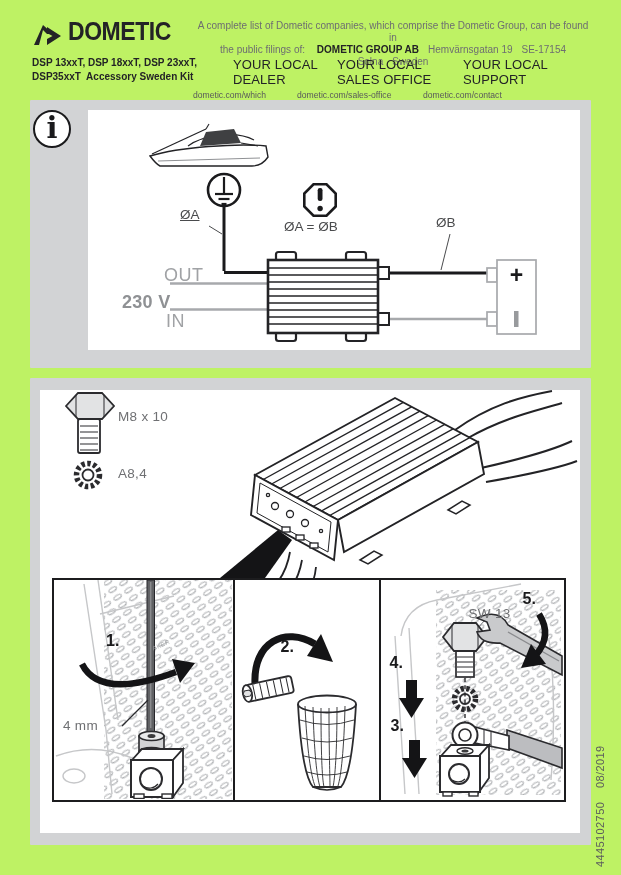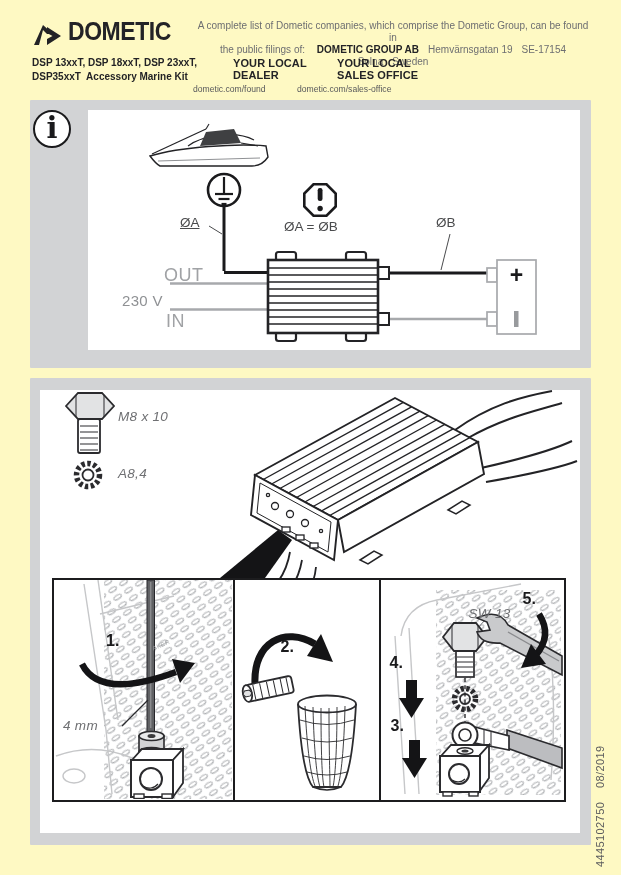--- a/index.html
+++ b/index.html
@@ -1,55 +1,55 @@
 <!DOCTYPE html>
 <html><head>
 <meta charset="utf-8">
 <style>
   * { margin:0; padding:0; box-sizing:border-box; }
   html,body { background:#ffffff; }
-  .page { position:relative; width:621px; height:875px; background:#fef9c3; overflow:hidden;
+  .page { position:relative; width:621px; height:875px; background:#bef264; overflow:hidden;
           font-family:"Liberation Sans", sans-serif; color:#232326; }
   .abs { position:absolute; }
 
   
   .logo-mark { left:32px; top:22px; width:32px; height:26px; }
   .logo-text { left:68px; top:17px; font-size:25px; font-weight:900; letter-spacing:-0.5px;
                color:#232326; transform:scaleX(0.92); transform-origin:left center; }
   .note { left:193px; top:20px; width:400px; font-size:10px; line-height:12px; color:#6d6e71;text-align:center; }
   .note b { color:#232326; font-weight:bold;margin-left:9px; }
   .note .gap { margin-left:9px; }
   .title { left:32px; top:56px; font-size:10px; font-weight:bold; line-height:13.5px; color:#232326; }
   .title span { display:block; white-space:pre; }
   .contact { top:57px; width:140px; }
   .contact.c1 { left:193px; } .contact.c2 { left:297px; } .contact.c3 { left:423px; }
-  .contact .lbl { font-size:11px; font-weight:bold; color:#232326; letter-spacing:0.1px;padding-left:40px; }
+  .contact .lbl { font-size:13px; font-weight:normal; color:#232326; letter-spacing:0.1px;padding-left:40px; }
   .contact .url { font-size:8.6px; color:#58595b; margin-top:3px; }
 
   
   .panel { background:#d2d3d5; border-radius:1px; }
   .panel1 { left:30px; top:100px; width:561px; height:268px; }
   .panel2 { left:30px; top:378px; width:561px; height:467px; }
   .inner { position:absolute; background:#fff; }
   .p1-inner { left:58px; top:10px; width:492px; height:240px; }
   .p2-inner { left:10px; top:12px; width:540px; height:443px; }
 
   .info-badge { position:absolute; left:3px; top:10px; width:38px; height:38px; border:2.6px solid #1a1a1c;
                 border-radius:50%; background:#fff; display:flex; align-items:center; justify-content:center; }
   .info-badge span { font-family:"DejaVu Serif", serif; font-weight:900; font-size:29px; line-height:1;
                      color:#1a1a1c; transform:translateY(-1px); }
 
   
   .dlabel { position:absolute; font-size:13.5px; color:#4a4b4d; }
   .glabel { position:absolute; font-size:18px; color:#a0a2a5; letter-spacing:0.5px; }
-  .v230   { position:absolute; font-size:15px; font-weight:normal; color:#8f9194; letter-spacing:0.3px; }
+  .v230   { position:absolute; font-size:18px; font-weight:bold; color:#8f9194; letter-spacing:0.3px; }
   .bplus  { position:absolute; font-size:23px; font-weight:900; color:#1a1a1c; text-align:center; }
 
   
-  .klabel { position:absolute; font-size:13.5px; color:#6f7073; letter-spacing:0.3px;font-style:italic; }
+  .klabel { position:absolute; font-size:13.5px; color:#6f7073; letter-spacing:0.3px; }
   .step   { position:absolute; font-size:16px; font-weight:900; color:#1a1a1c; }
   .tiny   { position:absolute; font-size:6px; color:#9fa1a4; letter-spacing:0.5px; transform:rotate(-24deg); }
 
   
   .sbox { position:absolute; top:188px; height:224px; border:2.5px solid #1c1c1e; background:#fff; }
   .sbox1 { left:12px;  width:183px; }
   .sbox2 { left:192.5px; width:148.5px; }
   .sbox3 { left:338.5px; width:187.5px; }
   .sbox svg { position:absolute; left:0; top:0; }
 
@@ -73,30 +73,34 @@
 
   <div class="abs note">
     <div>A complete list of Dometic companies, which comprise the Dometic Group, can be found in</div>
     <div>
       <span>the public filings of: </span><b>DOMETIC GROUP AB</b><span class="gap">Hemvärnsgatan 19</span><span class="gap">SE-17154 Solna</span><span class="gap">Sweden</span>
     </div>
   </div>
 
   <div class="abs title">
     <span>DSP 13xxT, DSP 18xxT, DSP 23xxT,</span>
-    <span>DSP35xxT  Accessory Marine Kit</span>
+    <span>DSP35xxT  Accessory Sweden Kit</span>
   </div>
 
   <div class="abs contact c1">
     <div class="lbl">YOUR LOCAL DEALER</div>
-    <div class="url">dometic.com/found</div>
+    <div class="url">dometic.com/which</div>
   </div>
   <div class="abs contact c2">
     <div class="lbl">YOUR LOCAL SALES OFFICE</div>
     <div class="url">dometic.com/sales-office</div>
+  </div>
+  <div class="abs contact c3">
+    <div class="lbl">YOUR LOCAL SUPPORT</div>
+    <div class="url">dometic.com/contact</div>
   </div>
 
   <div class="abs panel panel1">
     <div class="info-badge">
       <span>i</span>
     </div>
     <div class="inner p1-inner">
       <svg viewBox="0 0 492 240" width="492" height="240">
 
         <g fill="none" stroke="#232326" stroke-width="1.4">
@@ -158,21 +162,21 @@
         <g fill="#fff" stroke="#a7a9ac" stroke-width="1.7">
           <rect x="399" y="158" width="10" height="14"></rect>
           <rect x="399" y="202" width="10" height="14"></rect>
           <rect x="409" y="150" width="39" height="74"></rect>
           <rect x="426" y="201" width="4.5" height="16" fill="#989a9d" stroke="none"></rect>
         </g>
       </svg>
       <span class="glabel" style="left:76px; top:155px;">OUT</span>
       <span class="v230" style="left:34px; top:182px;">230 V</span>
       <span class="glabel" style="left:78px; top:201px;">IN</span>
-      <span class="dlabel" style="left:92px; top:105px;text-decoration:underline;">ØA</span>
+      <span class="dlabel" style="left:92px; top:97px;text-decoration:underline;">ØA</span>
       <span class="dlabel" style="left:196px; top:109px;">ØA = ØB</span>
       <span class="dlabel" style="left:348px; top:105px;">ØB</span>
       <span class="bplus" style="left:409px; top:152px; width:39px;">+</span>
     </div>
   </div>
 
   <div class="abs panel panel2">
     <div class="inner p2-inner">
 
       <svg viewBox="0 0 540 230" width="540" height="230" style="position:absolute;left:0;top:0;">

